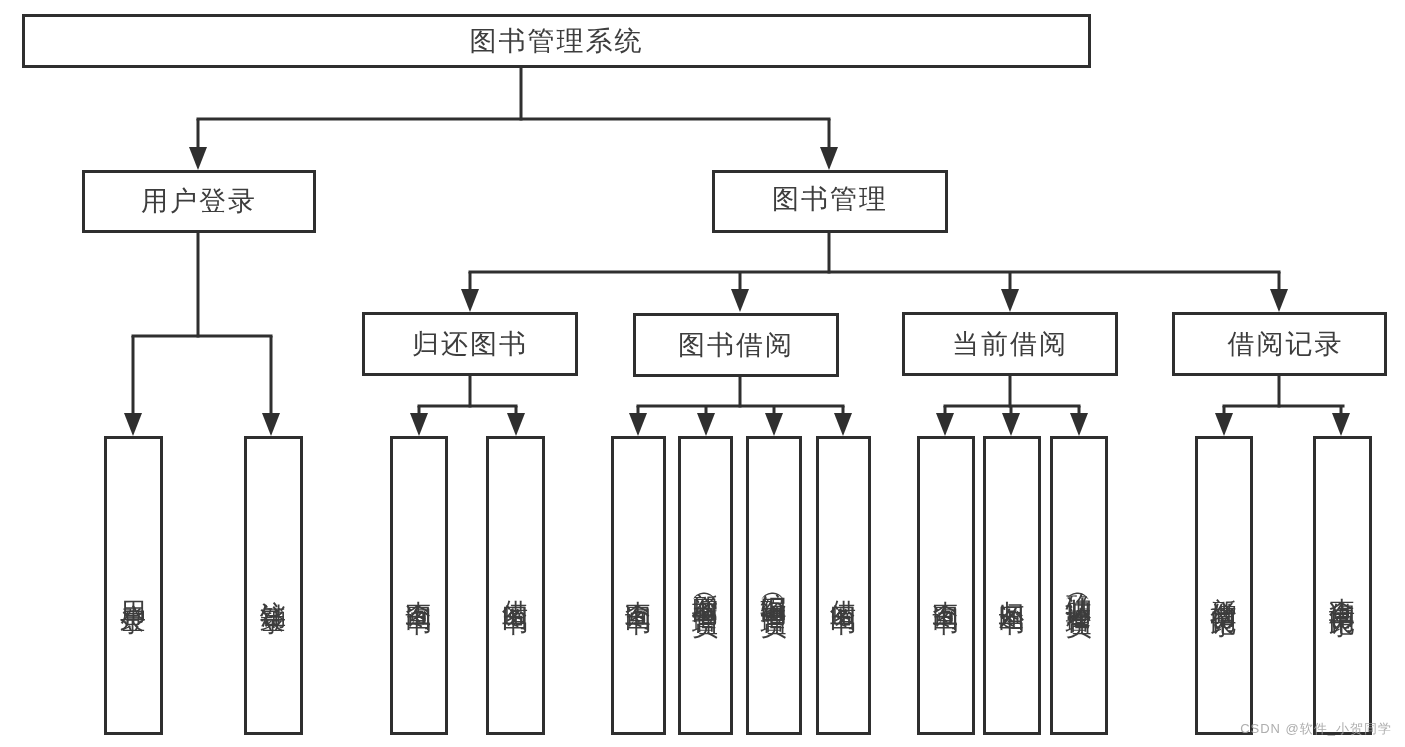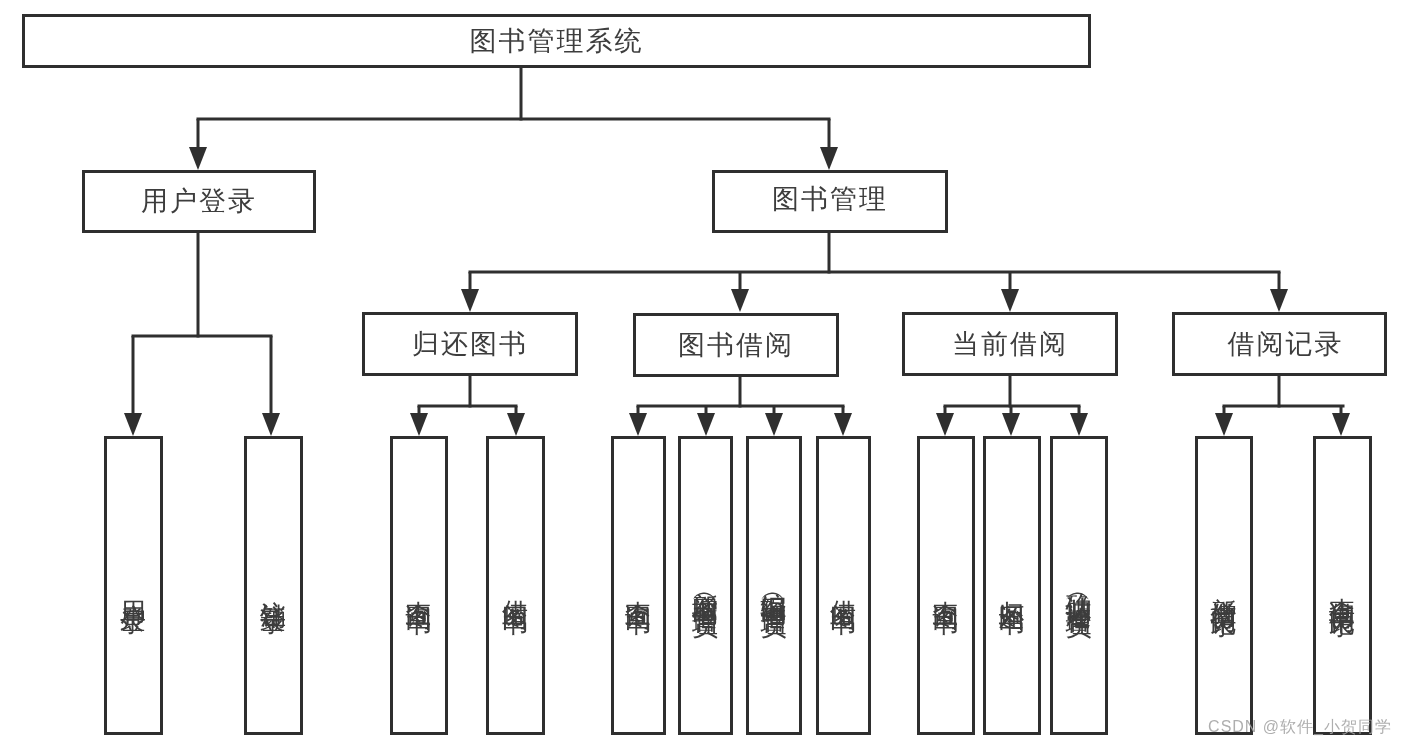--- a/index.html
+++ b/index.html
@@ -51,21 +51,21 @@
     text-orientation:mixed;
     font-size:26px;
     letter-spacing:3px;
     white-space:nowrap;
   }
   .watermark{
     position:absolute;
     right:13px;
     bottom:9px;
     z-index:3;
-    font-size:16px;
+    font-size:13px;
     color:var(--wm);
     opacity:0.88;
     letter-spacing:1px;
     white-space:nowrap;
   }
 </style>
 </head>
 <body>
 
 <div id="canvas">

